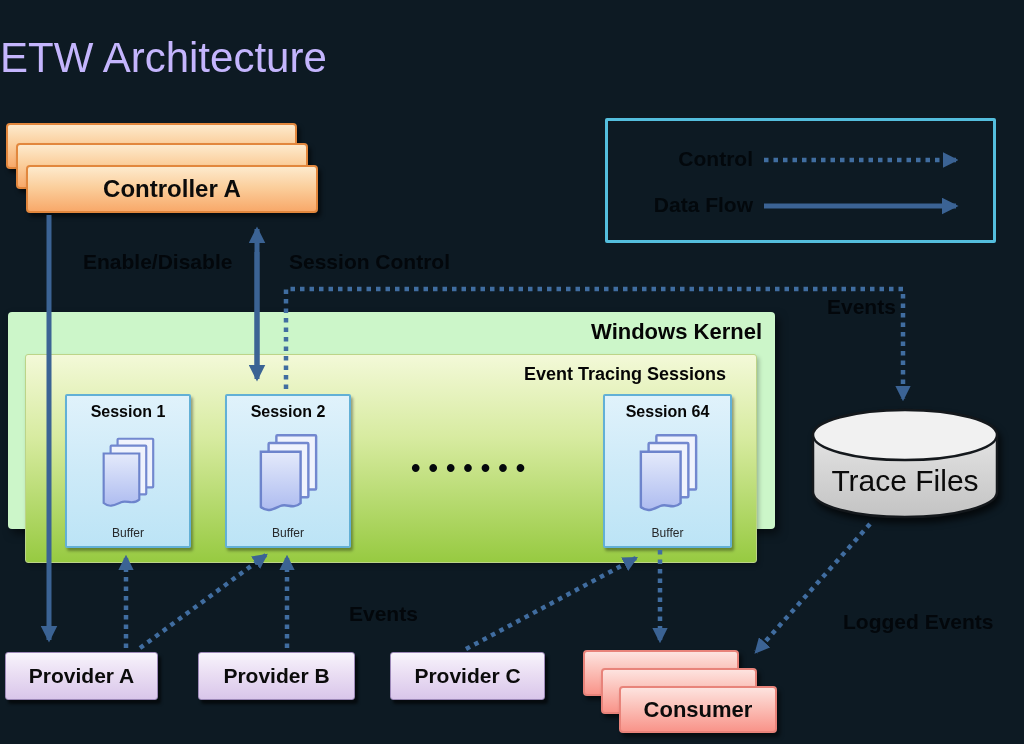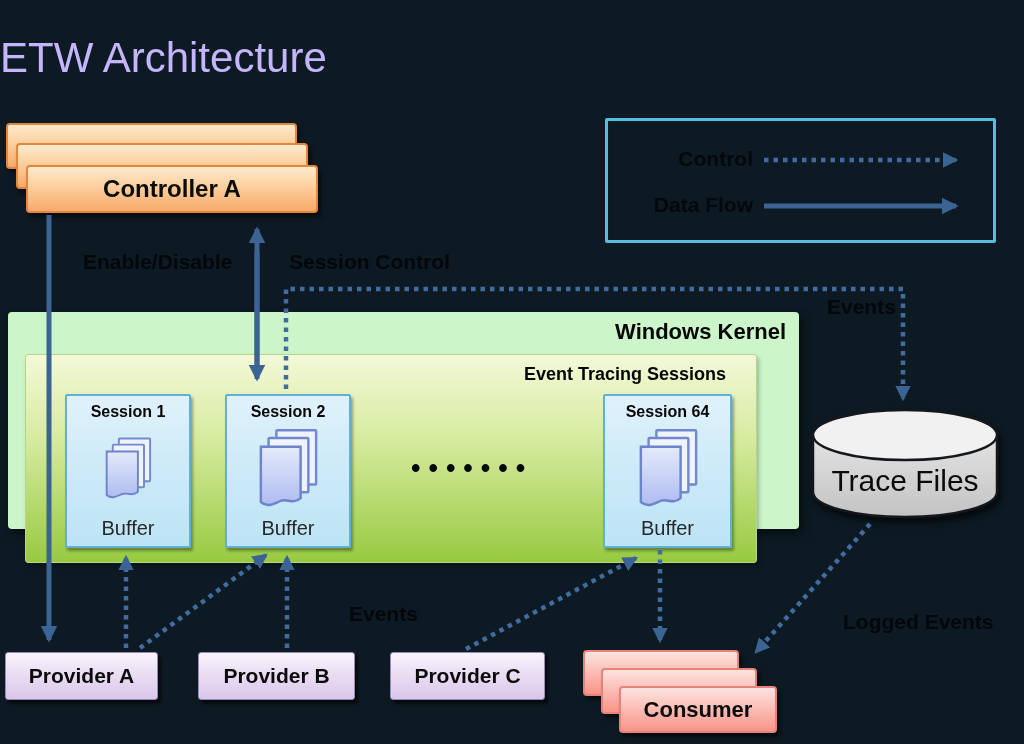--- a/index.html
+++ b/index.html
@@ -25,39 +25,39 @@
     box-sizing:border-box;border-radius:4px;
     box-shadow:3px 4px 4px rgba(0,0,0,.55);
     display:flex;align-items:center;justify-content:center;
   }
   .orange{background:linear-gradient(to bottom,#fdeacd 0%,#fbcf9d 45%,#f8a96a 100%);border:2px solid #e2873d;}
   .pink{background:linear-gradient(to bottom,#fde3df 0%,#fbc0b8 45%,#f9948a 100%);border:2px solid #e8837a;}
   .card .lbl{font-weight:bold;color:#0b0b0b;}
   
   .kernel{
     left:8px;top:312px;width:767px;height:217px;background:#ccf6c9;
-    border-radius:4px;box-shadow:4px 5px 8px rgba(0,0,0,.5);padding-left:24px;
+    border-radius:4px;box-shadow:4px 5px 8px rgba(0,0,0,.5);
   }
   .kernel-label{position:absolute;right:13px;top:7px;font-weight:bold;font-size:22px;color:#050505;}
   .sessions-box{
     position:absolute;left:17px;top:42px;width:732px;height:209px;
     background:linear-gradient(to bottom,#f3f9d8 0%,#d7ebA0 40%,#97ca41 100%);
     border:1px solid #bcd488;border-radius:3px;box-shadow:2px 3px 4px rgba(0,0,0,.25);
     box-sizing:border-box;
   }
   .sessions-label{position:absolute;right:30px;top:9px;font-weight:bold;font-size:18px;color:#050505;}
   .session{
     position:absolute;top:39px;width:126px;height:154px;box-sizing:border-box;
     background:linear-gradient(to bottom,#e0f2fb 0%,#cdeaf8 50%,#bce4f6 100%);
     border:2px solid #62b0d6;border-radius:2px;box-shadow:2px 3px 3px rgba(0,0,0,.35);
     display:flex;flex-direction:column;align-items:center;justify-content:space-between;
     padding:7px 2px 6px 2px;
   }
   .session-name{font-weight:bold;font-size:16px;color:#060606;}
-  .buffer-label{font-size:20px;color:#26282a;}
+  .buffer-label{font-size:12px;color:#26282a;}
   .buffer-icon{width:64px;height:82px;}
   .pg-back{fill:#eff3fd;stroke:#7288cf;stroke-width:2.5;}
   .pg-front{fill:url(#bufgrad);stroke:#6d84cc;stroke-width:2.5;}
   .dots{font-size:27px;font-weight:bold;letter-spacing:8px;color:#04080c;}
   
   .provider{
     box-sizing:border-box;border-radius:3px;
     background:linear-gradient(to bottom,#f8f4fc 0%,#eadef3 45%,#d9c6ea 100%);
     border:1px solid #9d89b8;box-shadow:3px 4px 3px rgba(0,0,0,.6);
     display:flex;align-items:center;justify-content:center;

